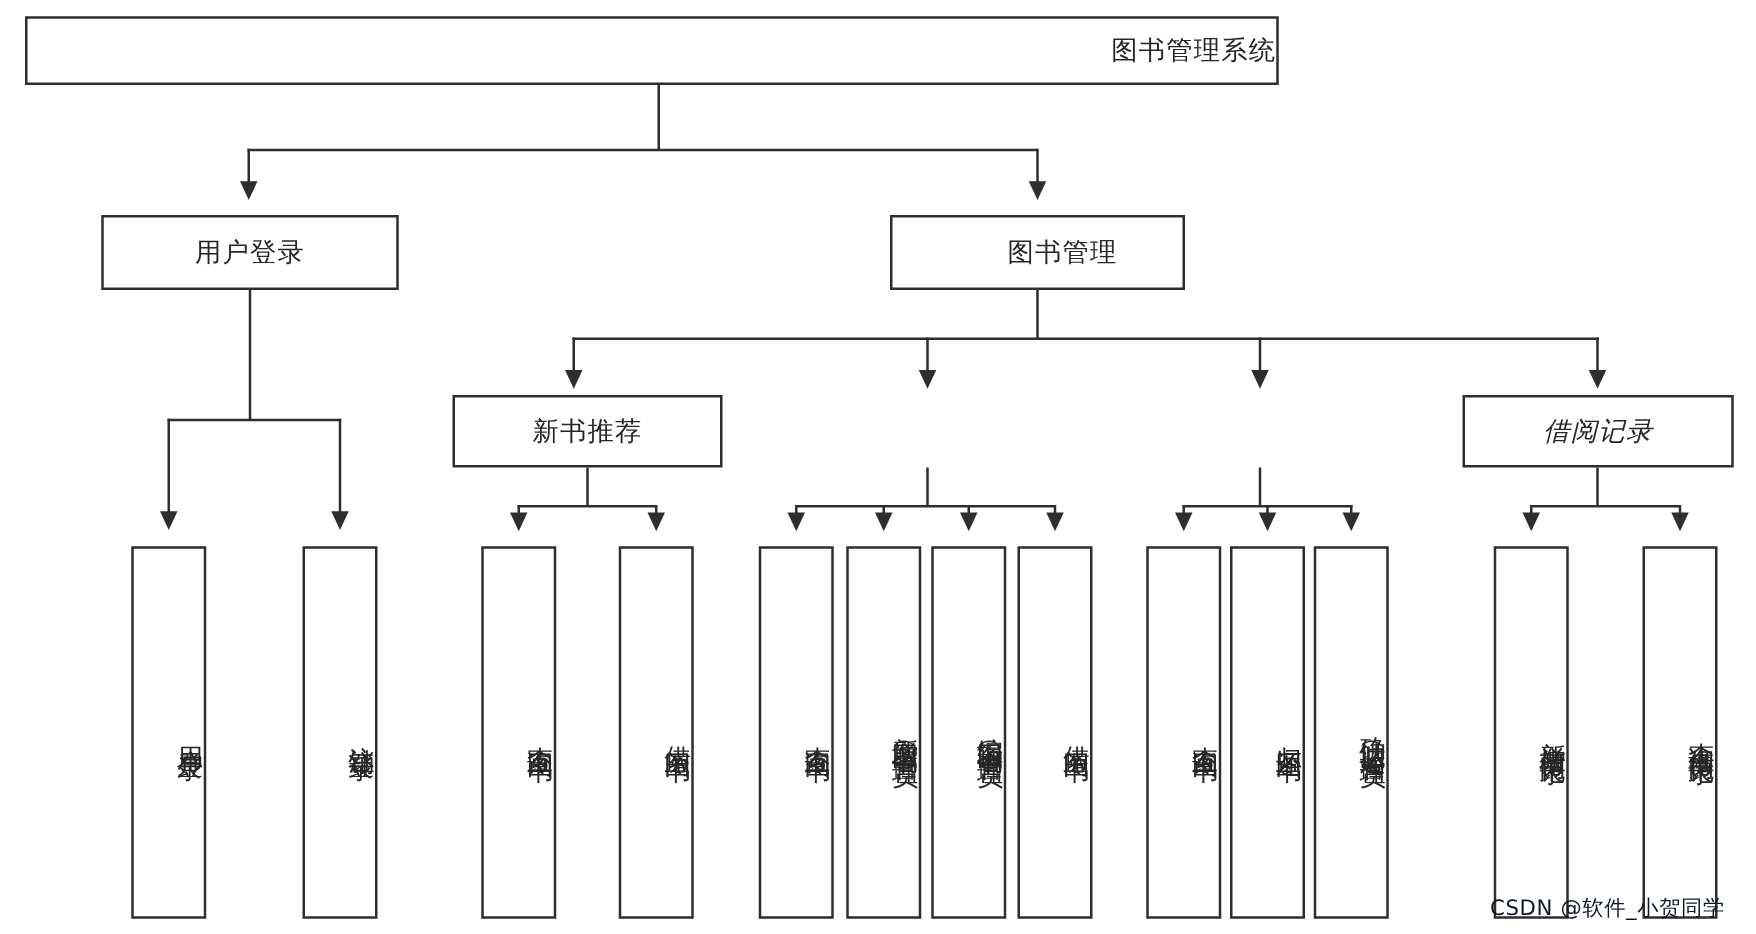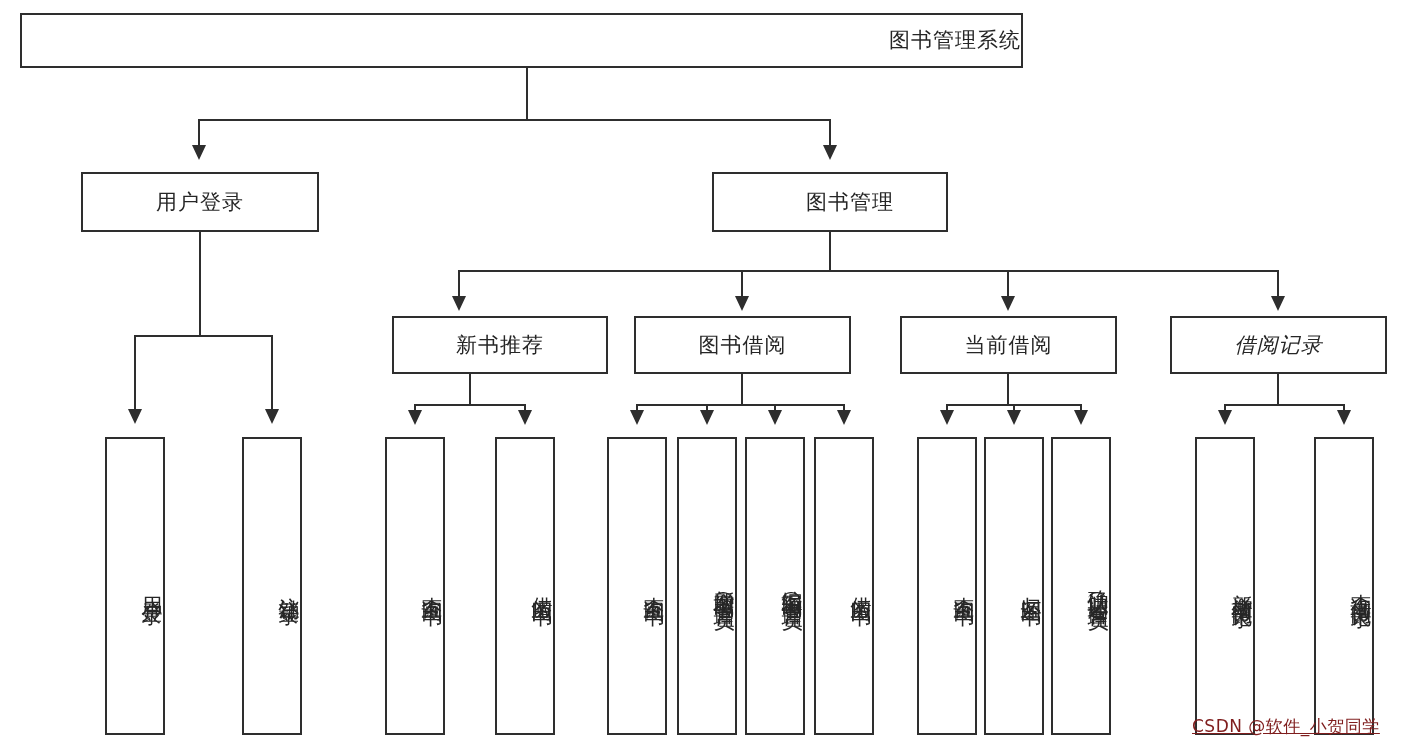--- a/index.html
+++ b/index.html
@@ -50,26 +50,25 @@
   .lnk.vt{width:2px;}
   .arrow{
     position:absolute;
     width:0;height:0;
     border-left:7px solid transparent;
     border-right:7px solid transparent;
     border-top:15px solid #2e2e2e;
   }
   #watermark{
     position:absolute;
-    color:#7f1d1d;
+    color:#0f172a;
     font-size:17px;
     white-space:nowrap;
     letter-spacing:0.5px;
     pointer-events:none;
-    text-decoration:underline;
   }
 </style>
 </head>
 <body>
 
 <div id="canvas">
 
   <div class="node h" style="left:20px;top:13px;width:1003px;height:55px;justify-content:flex-end;">
     <span class="txt">图书管理系统</span>
   </div>
@@ -99,28 +98,22 @@
   <div class="lnk hz" style="left:458px;top:270px;width:821px;"></div>
   <div class="lnk vt" style="left:458px;top:270px;height:28px;"></div>
   <div class="lnk vt" style="left:741px;top:270px;height:28px;"></div>
   <div class="lnk vt" style="left:1007px;top:270px;height:28px;"></div>
   <div class="lnk vt" style="left:1277px;top:270px;height:28px;"></div>
   <div class="arrow" style="left:452px;top:296px;"></div>
   <div class="arrow" style="left:735px;top:296px;"></div>
   <div class="arrow" style="left:1001px;top:296px;"></div>
   <div class="arrow" style="left:1271px;top:296px;"></div>
 
-  <div class="node h" style="left:362px;top:316px;width:216px;height:58px;margin-left:30px;">
+  <div class="node h" style="left:362px;top:316px;width:216px;height:58px;">
     <span class="txt">新书推荐</span>
-  </div>
-  <div class="node h" style="left:634px;top:316px;width:217px;height:58px;">
-    <span class="txt">图书借阅</span>
-  </div>
-  <div class="node h" style="left:900px;top:316px;width:217px;height:58px;">
-    <span class="txt">当前借阅</span>
   </div>
   <div class="node h" style="left:1170px;top:316px;width:217px;height:58px;font-style:italic;">
     <span class="txt">借阅记录</span>
   </div>
 
   <div class="lnk vt" style="left:469px;top:374px;height:31px;"></div>
   <div class="lnk hz" style="left:414px;top:404px;width:111px;"></div>
   <div class="lnk vt" style="left:414px;top:404px;height:8px;"></div>
   <div class="lnk vt" style="left:524px;top:404px;height:8px;"></div>
   <div class="arrow" style="left:408px;top:410px;"></div>

